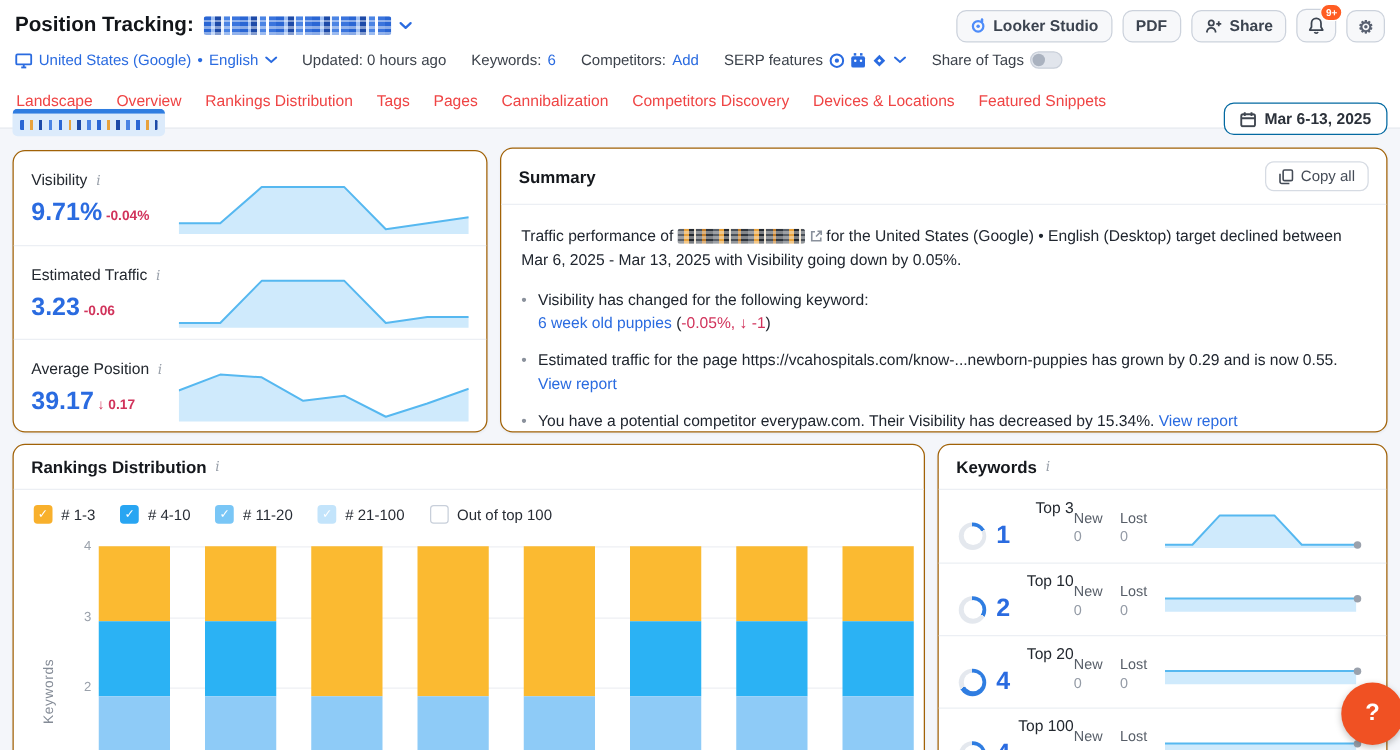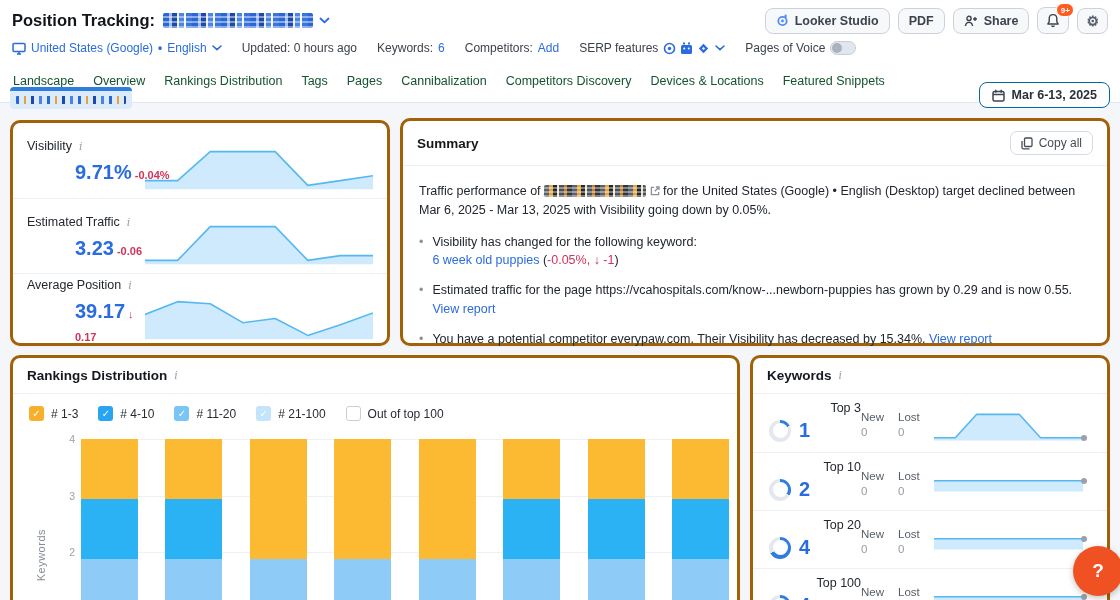--- a/index.html
+++ b/index.html
@@ -26,48 +26,48 @@
   .row2 { display:flex; align-items:center; gap:20px; padding:7px 0 9px 0; font-size:12px; color:#3c424b; }
   .meta-group { display:flex; align-items:center; gap:5px;justify-content:flex-end; }
   .blue { color:#2a6be0; }
   .meta-dot { color:#2a6be0; font-weight:bold; }
   .serp-icons { display:flex; align-items:center; gap:4px; }
   .toggle { width:26px; height:14px; border-radius:8px; background:#e1e5ec; border:1px solid #c9cfd9; position:relative; cursor:pointer; }
   .toggle::before { content:''; position:absolute; left:1px; top:1px; width:10px; height:10px; border-radius:50%; background:#aab2bf; }
 
   
   .tabbar { background:#fff; padding:0 12px; border-bottom:1px solid #e4e7ee; display:flex; gap:17px; }
-  .tab { font-size:12.5px; color:#14532d; padding:10px 1px 11px 1px; border-bottom:3px solid transparent; cursor:pointer; white-space:nowrap; }
+  .tab { font-size:12.5px; color:#ef4444; padding:10px 1px 11px 1px; border-bottom:3px solid transparent; cursor:pointer; white-space:nowrap; }
   .tab.active { border-bottom-color:#2a6be0; }
 
   
   .chip { position:absolute; left:10px; top:87px; width:122px; height:22px; background:#dcebfb; border-radius:4px;
           border-top:4px solid #2f7de1; cursor:pointer; }
   .chip .chip-mosaic { margin:5px 6px 0 6px; height:8px; border-radius:1px;
       background:repeating-linear-gradient(90deg,#2a66d4 0 3px,transparent 3px 8px,#e8a23c 8px 10px,transparent 10px 15px,#1d4aa8 15px 18px,transparent 18px 23px,#4b84e4 23px 26px,transparent 26px 31px);}
   .date-btn { position:absolute; right:10px; top:82px; display:flex; align-items:center; gap:7px; background:#fff;
               border:1px solid #0369a1; border-radius:8px; padding:5px 12px; font-size:12.5px; font-weight:bold; color:#2b313a; cursor:pointer; }
 
   
-  .card { position:absolute; background:#fff; border-radius:10px; border:3px solid #a16207; box-shadow:0 1px 2px rgba(24,39,75,.05); }
+  .card { position:absolute; background:#fff; border-radius:10px; border:1px solid #a16207; box-shadow:0 1px 2px rgba(24,39,75,.05); }
   .card-metrics  { left:10px;  top:120px; width:380px; height:226px; }
   .card-summary  { left:400px; top:118px; width:710px; height:228px; }
   .card-rankings { left:10px;  top:355px; width:730px; height:330px; }
   .card-keywords { left:750px; top:355px; width:360px; height:310px; }
 
   .card-head { display:flex; align-items:center; padding:10px 14px; border-bottom:1px solid #eceff4; }
   .card-title { font-size:13.5px; font-weight:bold; color:#15181d; }
   .info-i { font-size:11px; font-style:italic; font-family:"DejaVu Serif", serif; color:#9aa1ab; margin-left:7px; cursor:pointer; }
 
   
   .metric-row { display:flex; align-items:center; padding:10px 14px 8px 14px; height:75px; }
   .metric-row + .metric-row { border-top:1px solid #eceff4; }
   .metric-left { width:118px; }
   .metric-label { font-size:12.5px; color:#23282f; white-space:nowrap; }
-  .metric-value { font-size:20px; font-weight:bold; color:#2a6be0; margin-top:8px;margin-left:48px; }
+  .metric-value { font-size:20px; font-weight:bold; color:#2a6be0; margin-top:8px; }
   .metric-delta { font-size:11px; font-weight:bold; color:#d1335b; margin-left:3px; }
   .sparkline { position:relative; flex:1; height:46px; margin-top:10px; }
 
   
   .copy-btn { margin-left:auto; display:flex; align-items:center; gap:6px; background:#fff; border:1px solid #d6dbe3;
               border-radius:7px; padding:4px 10px; font-size:12px; color:#454c57; cursor:pointer; }
   .summary-body { padding:16px 16px 0 16px; font-size:12.5px; color:#20262f; line-height:1.5; }
   .mosaic-inline { display:inline-block; vertical-align:-2px; height:12px; width:102px; border-radius:2px;
     background:
       repeating-linear-gradient(0deg, rgba(255,255,255,.4) 0 2px, transparent 2px 4px),
@@ -218,21 +218,21 @@
               </svg>
           </span>
         </span>
         <span>
           <svg width="10" height="6">
               <path d="M1 1l4 3.6L9 1" stroke="#2a6be0" stroke-width="1.6" fill="none" stroke-linecap="round"></path>
             </svg>
         </span>
       </div>
       <div class="meta-group">
-        <span>Pages of Voice</span>
+        <span>Share of Tags</span>
         <span class="toggle"></span>
       </div>
     </div>
   </div>
 
   <div class="tabbar">
     <div class="tab active">Landscape</div>
     <div class="tab">Overview</div>
     <div class="tab">Rankings Distribution</div>
     <div class="tab">Tags</div>

